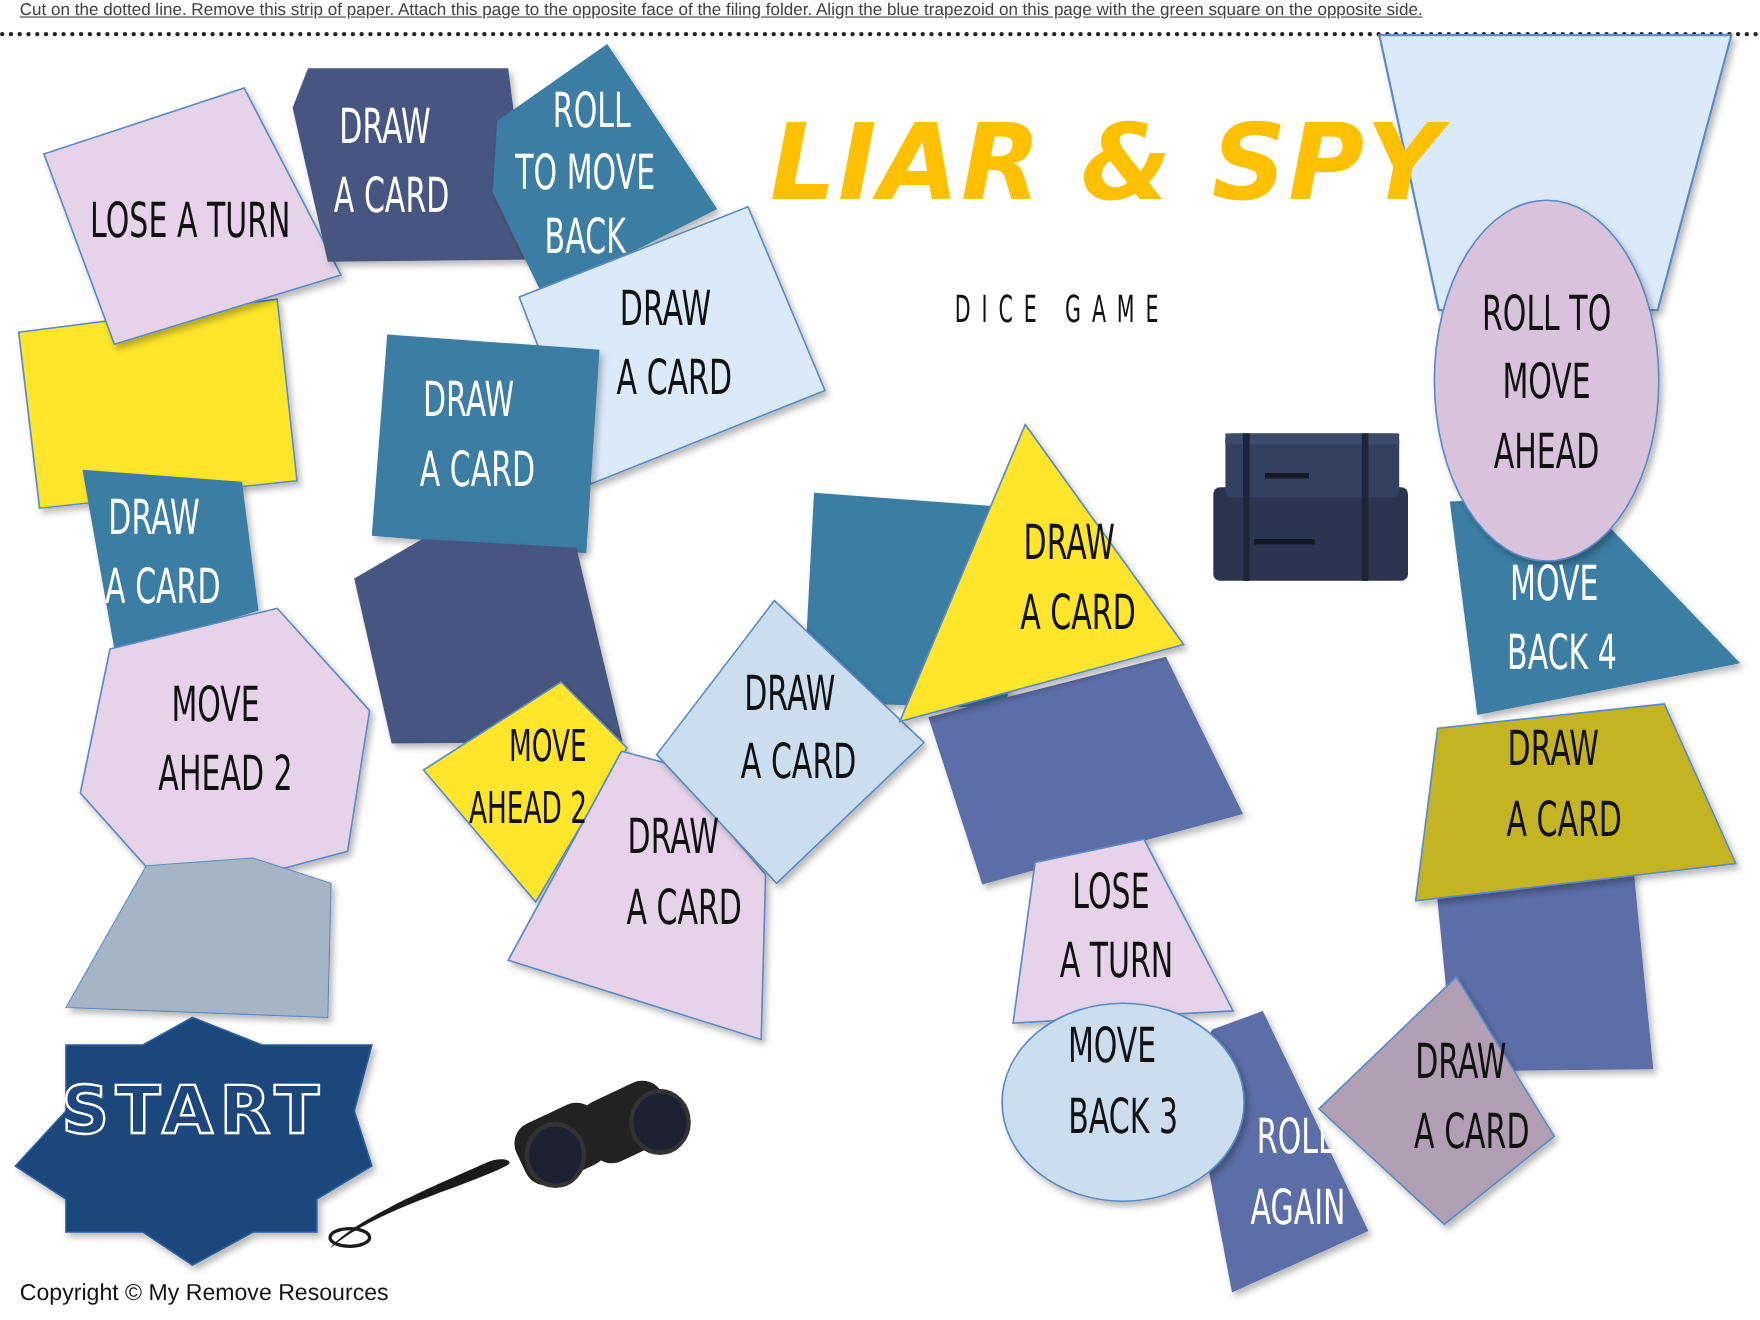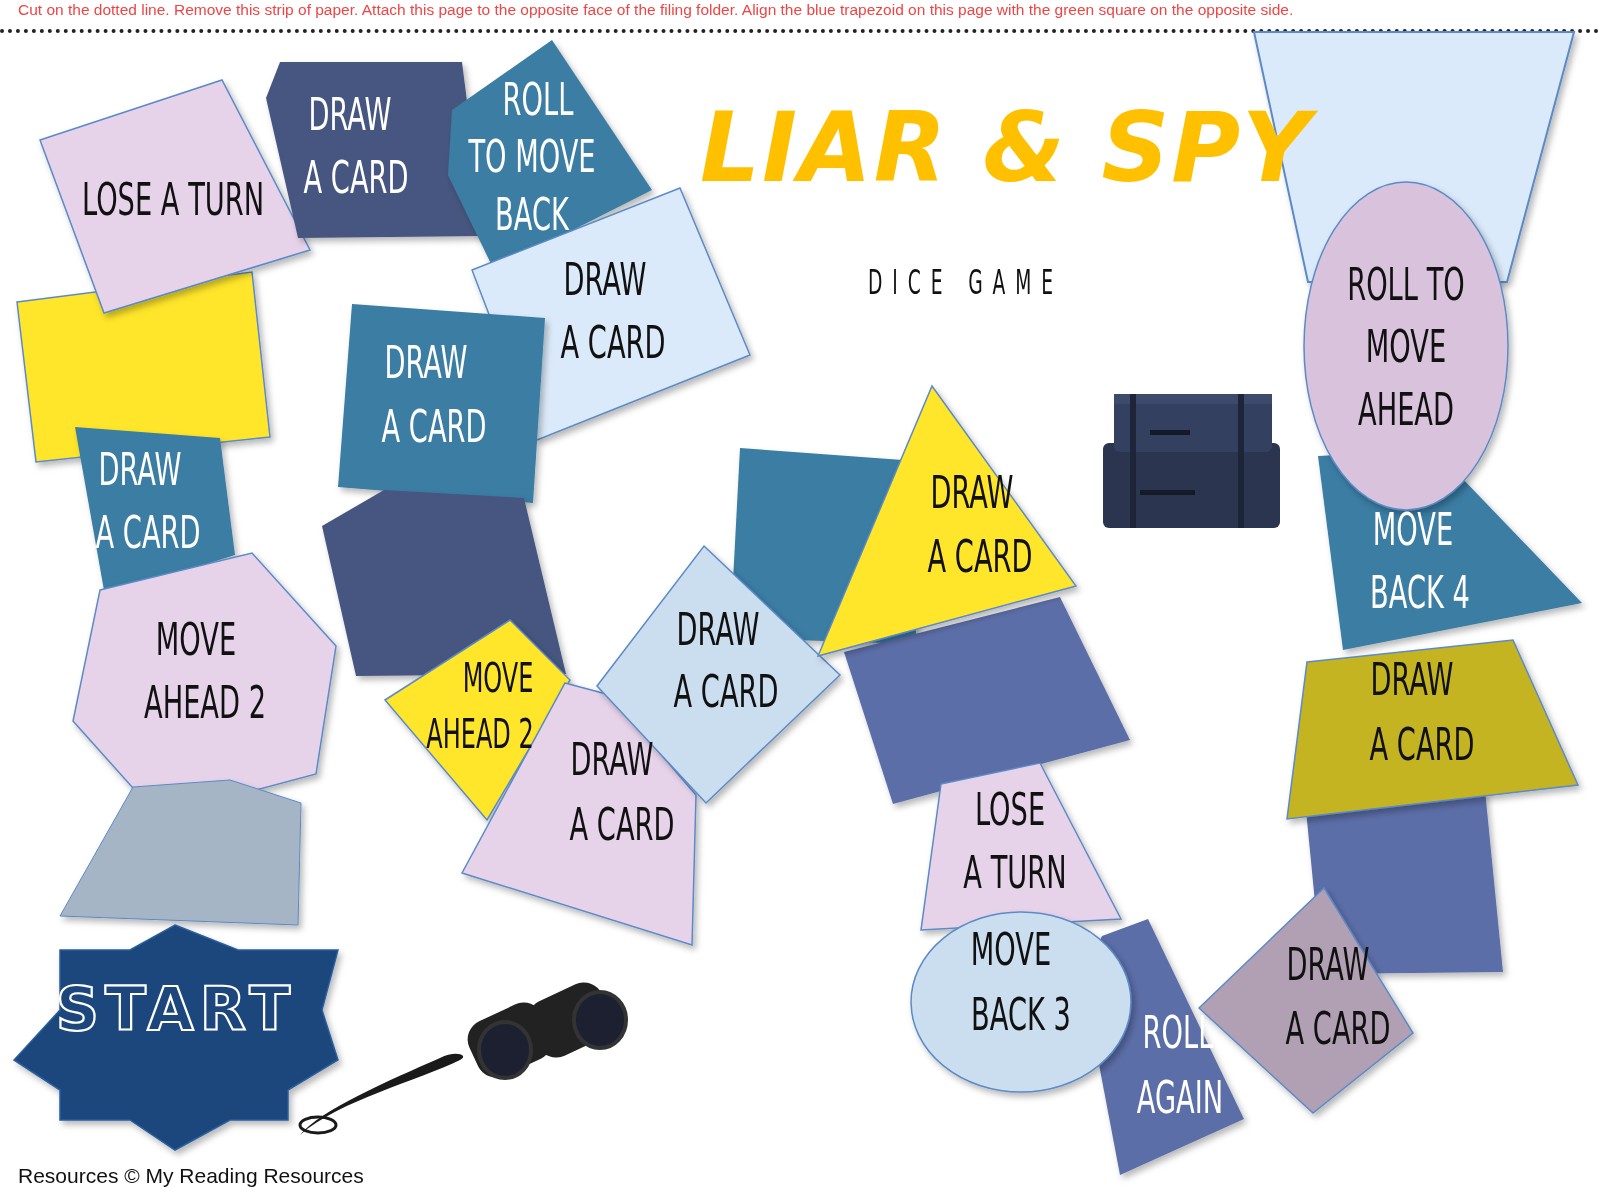--- a/index.html
+++ b/index.html
@@ -1,17 +1,17 @@
 <!DOCTYPE html>
 <html><head>
 <meta charset="utf-8">
 <style>
   html, body { margin: 0; padding: 0; background: #ffffff; }
   body { width: 1600px; height: 1200px; position: relative; overflow: hidden; font-family: "Liberation Sans", sans-serif; }
-  .instructions { position: absolute; left: 18px; top: 1px; font-size: 15.5px; color: #ef4444; white-space: nowrap; font-family: "Liberation Sans", sans-serif; }
+  .instructions { position: absolute; left: 18px; top: 1px; font-size: 15.5px; color: #404040; white-space: nowrap; font-family: "Liberation Sans", sans-serif; text-decoration: underline; }
   .cutline { position: absolute; left: 0; top: 29px; width: 1600px; height: 0; border-top: 4px dotted #222; }
   svg.board { position: absolute; left: 0; top: 0; }
   .title { position: absolute; left: 700px; top: 92px; font-family: "DejaVu Sans", sans-serif; font-weight: bold; font-style: italic; font-size: 96px; color: #ffc000; letter-spacing: 2px; white-space: nowrap; transform: scaleX(0.98); transform-origin: left top; }
   .subtitle { position: absolute; left: 868px; top: 262px; font-family: "DejaVu Sans", sans-serif; font-size: 34px; color: #111; letter-spacing: 18px; white-space: nowrap; transform: scaleX(0.55); transform-origin: left top; }
   .copyright { position: absolute; left: 18px; top: 1164px; font-size: 21px; color: #111; font-family: "Liberation Sans", sans-serif; white-space: nowrap; }
   .lbl { font-family: "DejaVu Sans", sans-serif; font-size: 44px; text-anchor: middle; letter-spacing: 0px; }
   .lbl.dark { fill: #111; }
   .lbl.light { fill: #ffffff; }
   .start-lbl { font-family: "DejaVu Sans", sans-serif; font-weight: bold; font-size: 60px; fill: #1d477c; stroke: #ffffff; stroke-width: 2.2px; letter-spacing: 6px; text-anchor: middle; }
 </style>
@@ -135,13 +135,13 @@
 
   <text class="lbl dark" transform="translate(1406,300) scale(0.62,1)"><tspan x="0">ROLL TO</tspan></text>
   <text class="lbl dark" transform="translate(1406,362) scale(0.62,1)"><tspan x="0">MOVE</tspan></text>
   <text class="lbl dark" transform="translate(1406,425) scale(0.62,1)"><tspan x="0">AHEAD</tspan></text>
 
   <text class="start-lbl" x="176" y="1030">START</text>
 </svg>
 
 <div class="title">LIAR &amp; SPY</div>
 <div class="subtitle">DICE GAME</div>
-<div class="copyright">Resources © My Reading Resources</div>
+<div class="copyright">Copyright © My Remove Resources</div>
 
 </body></html>

